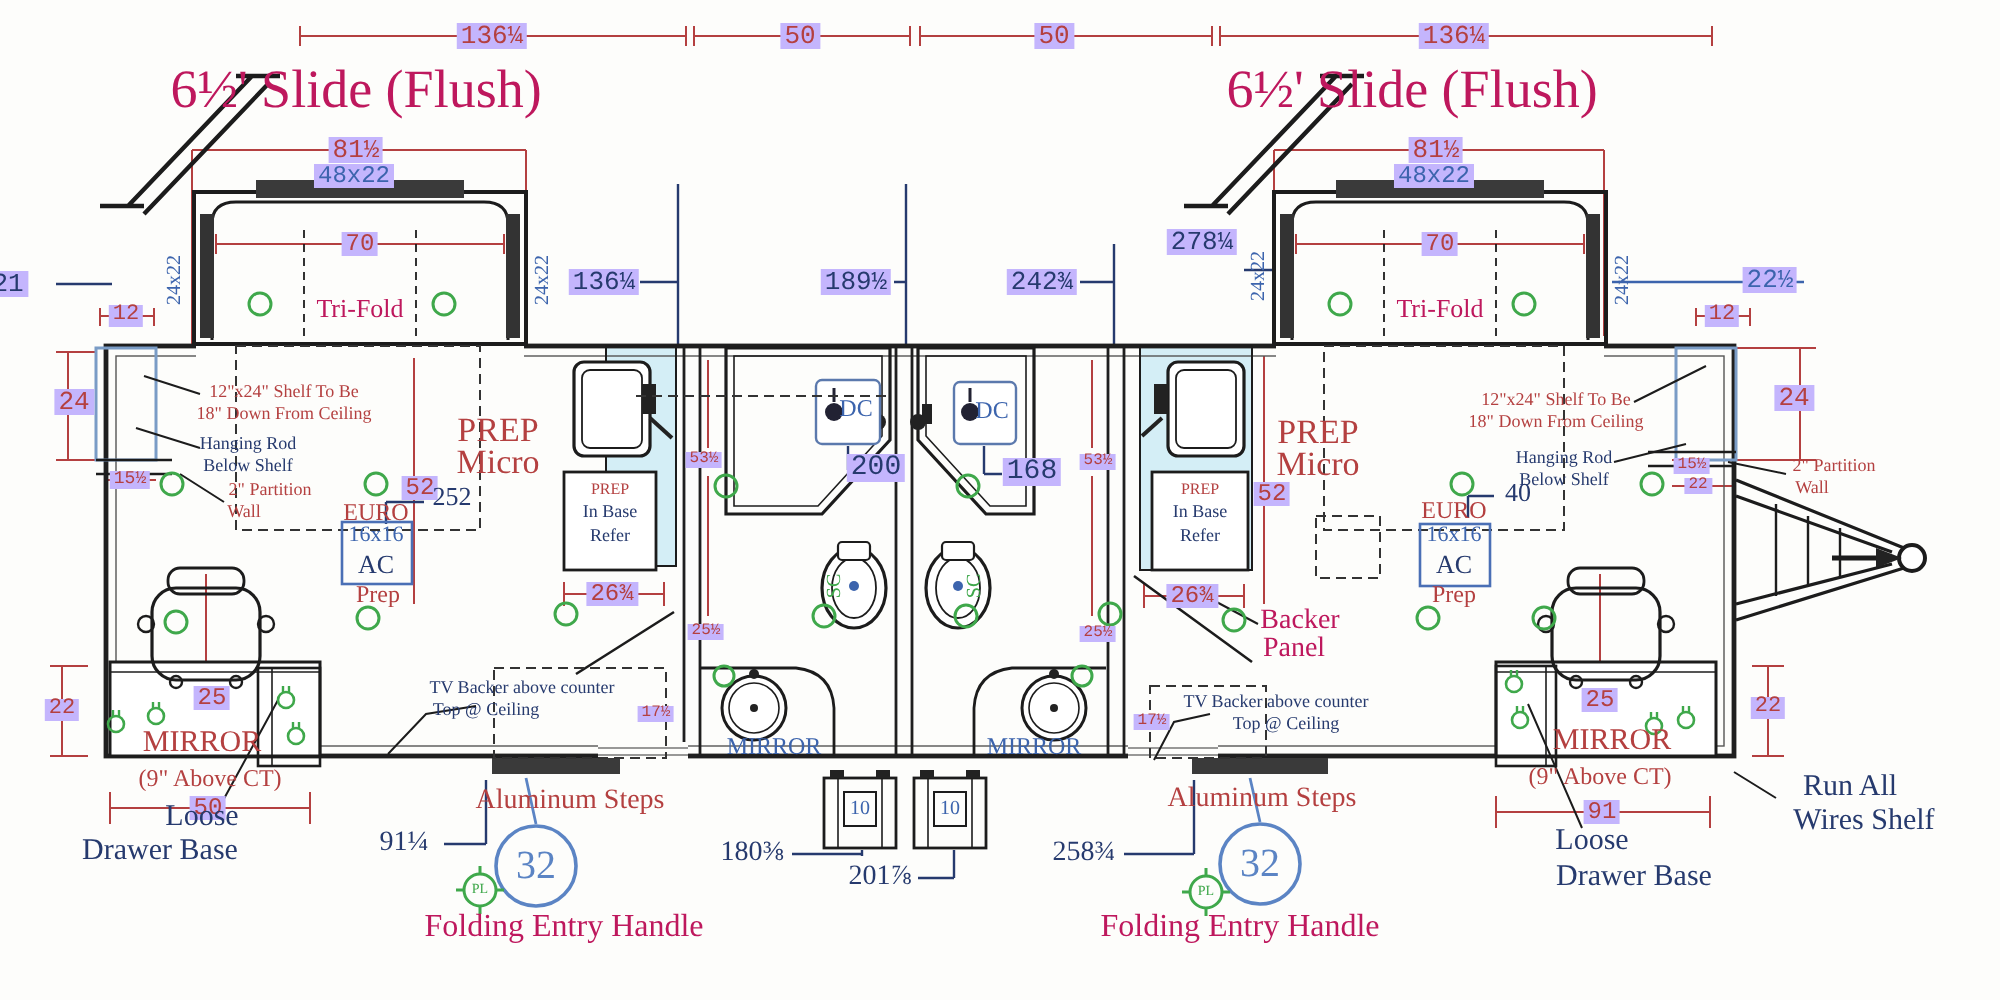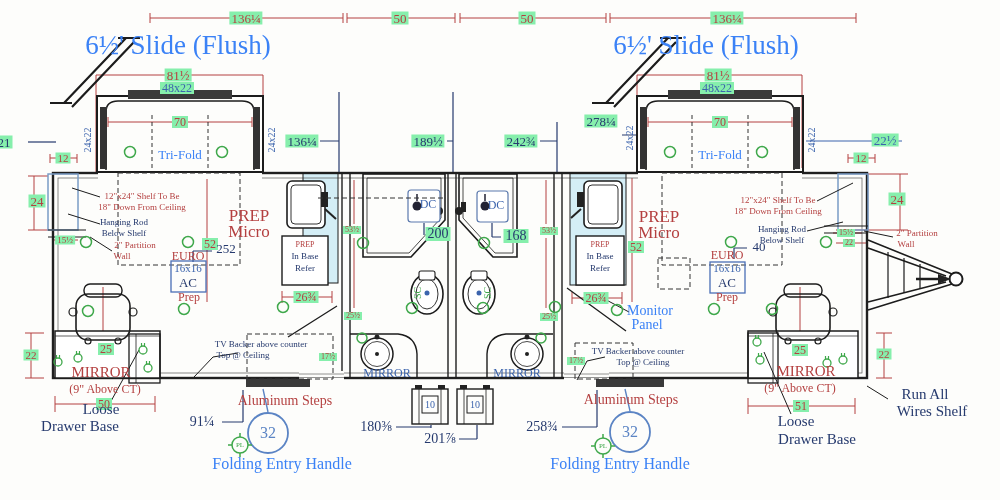--- a/index.html
+++ b/index.html
@@ -2,30 +2,30 @@
 <html><head>
 <meta charset="utf-8">
 <style>
   html,body{margin:0;padding:0;background:#fff;}
   #canvas{position:relative;width:1000px;height:500px;background:#fdfdfb;overflow:hidden;
           font-family:"Liberation Serif","DejaVu Serif",serif;}
   svg{position:absolute;left:0;top:0;}
   .lbl{position:absolute;transform:translate(-50%,-50%);white-space:nowrap;line-height:1;
        font-family:"Liberation Serif","DejaVu Serif",serif;}
   .rot{transform:translate(-50%,-50%) rotate(-90deg);}
-  .bg{background:#86efac;padding:0 2px;}
+  .bg{background:#c4b5fd;padding:0 2px;font-family:Liberation Mono, monospace;}
   .red{color:#b44040;}
   .navy{color:#263a6e;}
   .blue{color:#3c64ad;}
   .ltblue{color:#5b84c4;}
   .green{color:#3fa84b;}
-  .ink{color:#3b82f6;}
+  .ink{color:#be185d;}
   .s7{font-size:7px;} .s8{font-size:8px;} .s9{font-size:9px;} .s10{font-size:10px;}
   .s11{font-size:11px;} .s12{font-size:12px;} .s13{font-size:13px;} .s14{font-size:14px;}
-  .s15{font-size:15px;} .s16{font-size:16px;} .s17{font-size:17px;} .s20{font-size:16px;}
+  .s15{font-size:15px;} .s16{font-size:16px;} .s17{font-size:17px;} .s20{font-size:20px;}
   .s27{font-size:27px;}
 </style>
 </head>
 <body>
 
 <div id="canvas">
 
 <svg width="1000" height="500" viewBox="0 0 1000 500">
   <defs>
     <g id="outlet">
@@ -415,34 +415,34 @@
 
 <div class="lbl red s11 bg" style="left:31px;top:355px">22</div>
 <div class="lbl red s11 bg" style="left:884px;top:354px">22</div>
 <div class="lbl red s12 bg" style="left:106px;top:349px">25</div>
 <div class="lbl red s12 bg" style="left:800px;top:350px">25</div>
 <div class="lbl red s15" style="left:101px;top:372px">MIRROR</div>
 <div class="lbl red s12" style="left:105px;top:389px">(9" Above CT)</div>
 <div class="lbl red s12 bg" style="left:104px;top:404px">50</div>
 <div class="lbl red s15" style="left:806px;top:371px">MIRROR</div>
 <div class="lbl red s12" style="left:800px;top:388px">(9" Above CT)</div>
-<div class="lbl red s12 bg" style="left:801px;top:406px">51</div>
+<div class="lbl red s12 bg" style="left:801px;top:406px">91</div>
 <div class="lbl navy s15" style="left:101px;top:409px">Loose</div>
 <div class="lbl navy s15" style="left:80px;top:426px">Drawer Base</div>
 <div class="lbl navy s15" style="left:796px;top:421px">Loose</div>
 <div class="lbl navy s15" style="left:817px;top:439px">Drawer Base</div>
 <div class="lbl navy s15" style="left:925px;top:394px">Run All</div>
 <div class="lbl navy s15" style="left:932px;top:411px">Wires Shelf</div>
 
 <div class="lbl navy s9" style="left:261px;top:344px">TV Backer above counter</div>
 <div class="lbl navy s9" style="left:243px;top:355px">Top @ Ceiling</div>
 <div class="lbl navy s9" style="left:638px;top:351px">TV Backer above counter</div>
 <div class="lbl navy s9" style="left:643px;top:362px">Top @ Ceiling</div>
 
-<div class="lbl ink s14" style="left:650px;top:311px">Monitor</div>
+<div class="lbl ink s14" style="left:650px;top:311px">Backer</div>
 <div class="lbl ink s14" style="left:647px;top:325px">Panel</div>
 
 <div class="lbl red s14" style="left:285px;top:401px">Aluminum Steps</div>
 <div class="lbl red s14" style="left:631px;top:400px">Aluminum Steps</div>
 <div class="lbl ltblue s20" style="left:268px;top:433px">32</div>
 <div class="lbl ltblue s20" style="left:630px;top:432px">32</div>
 <div class="lbl green s7" style="left:240px;top:445px">PL</div>
 <div class="lbl green s7" style="left:603px;top:446px">PL</div>
 <div class="lbl ink s16" style="left:282px;top:464px">Folding Entry Handle</div>
 <div class="lbl ink s16" style="left:620px;top:464px">Folding Entry Handle</div>

